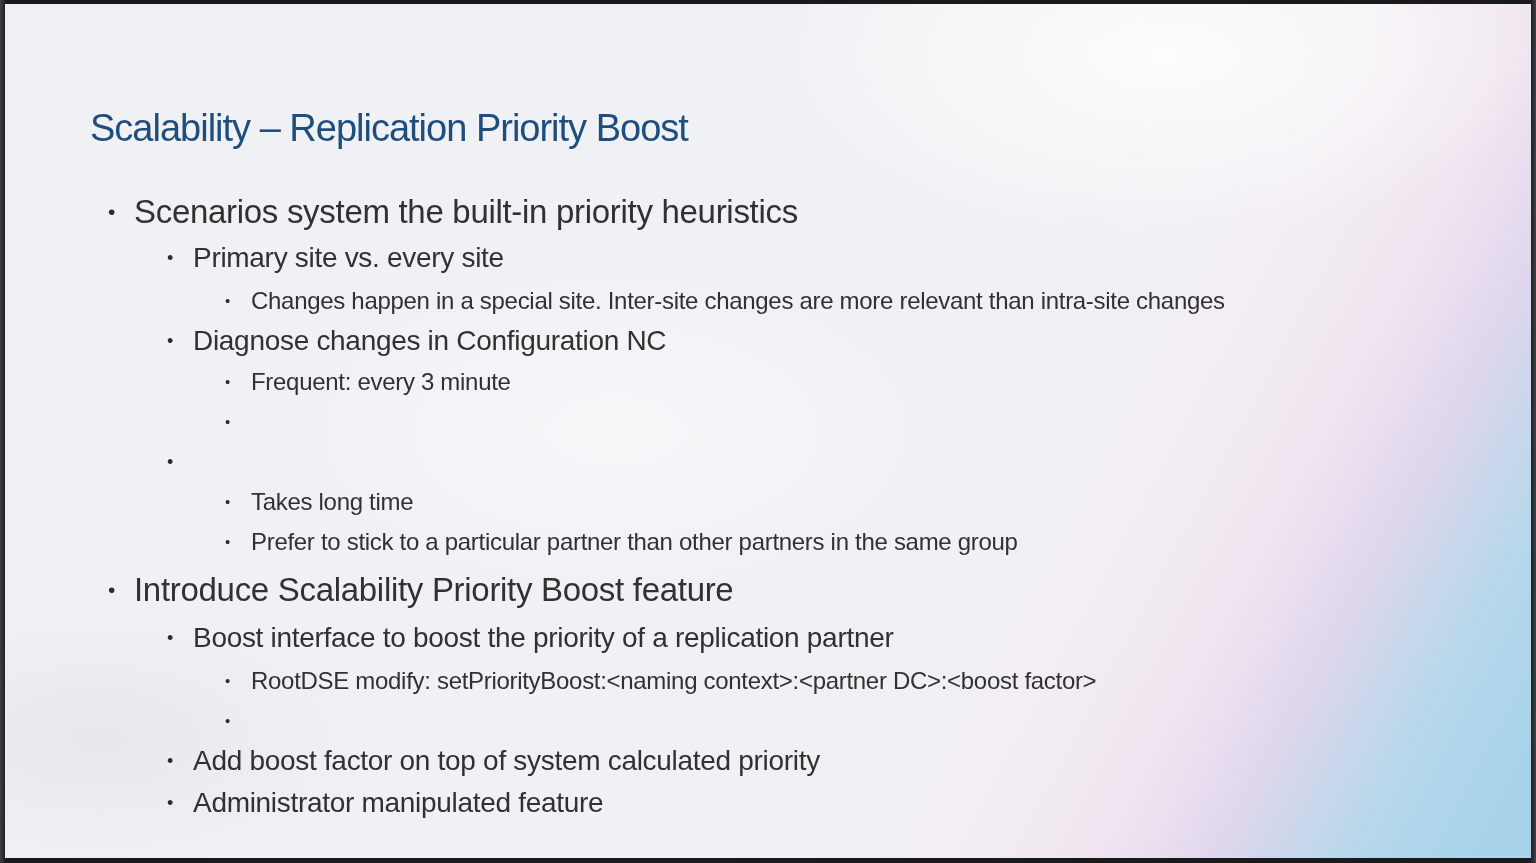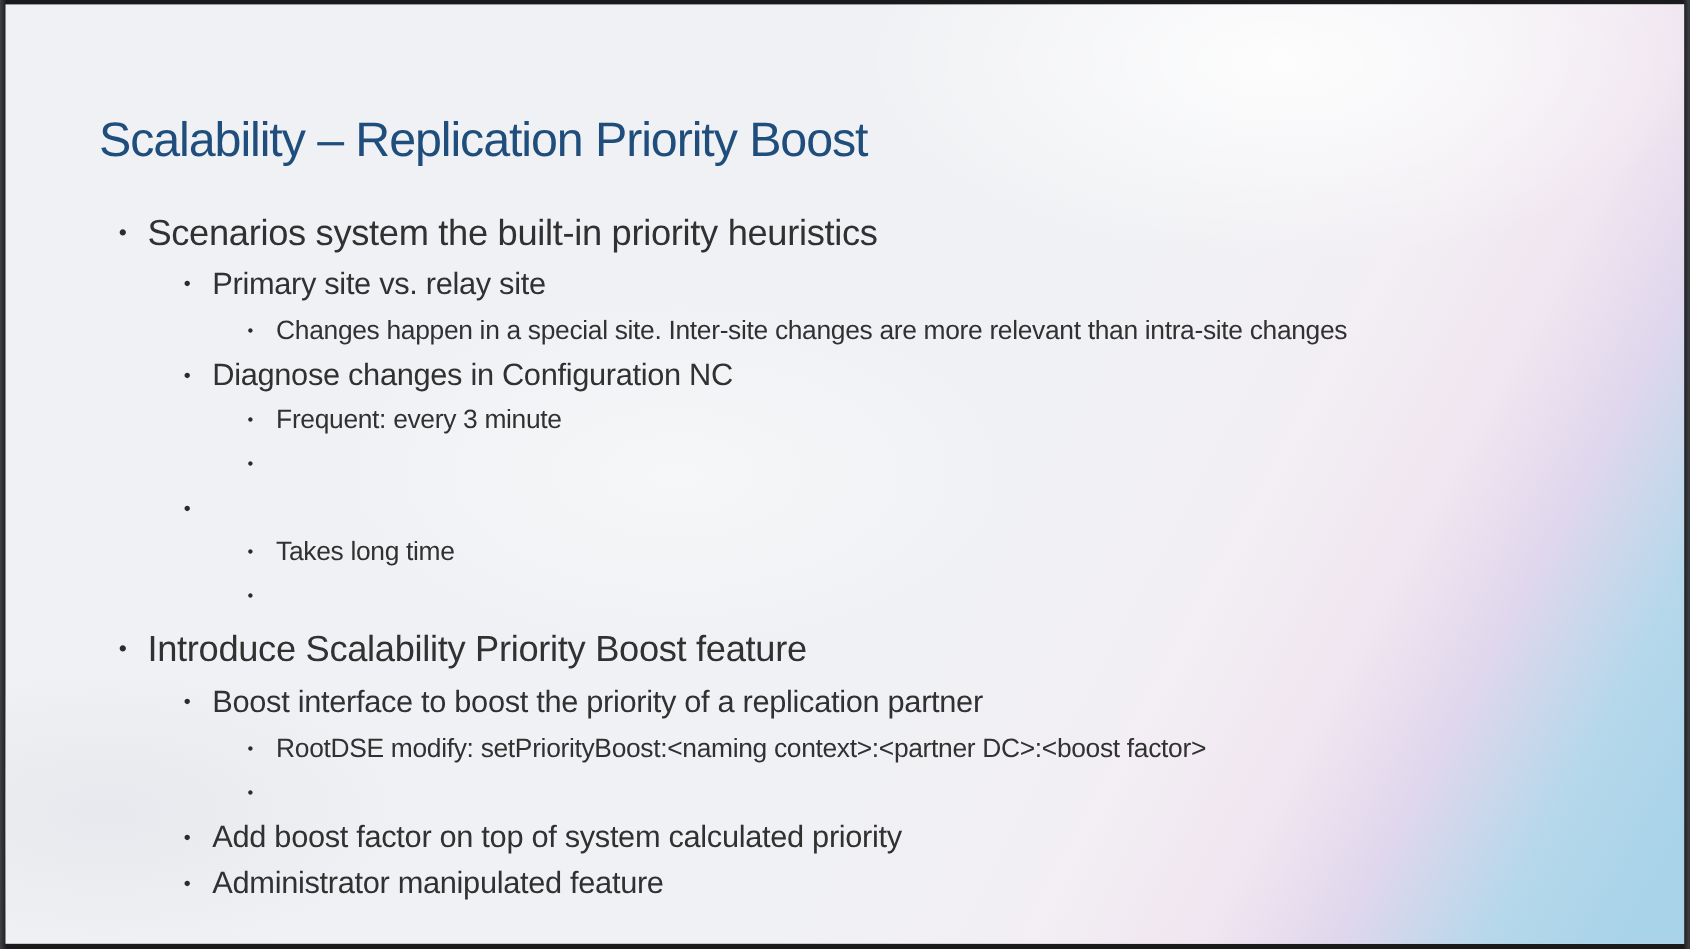--- a/index.html
+++ b/index.html
@@ -33,21 +33,21 @@
         rgba(244,236,243,0.55) 70%,
         rgba(240,228,240,0.9) 78%,
         rgba(222,212,236,0.9) 84%,
         rgba(178,214,234,0.95) 91%,
         #a9d3e9 97%);
   }
   .title {
     position: absolute;
     left: 85px;
     top: 92px;
-    font-size: 44px;
+    font-size: 38px;
     line-height: 64px;
     letter-spacing: -1px;
     color: #1f4e7d;
     white-space: nowrap;
   }
   .content {
     position: absolute;
     left: 103px;
     top: 186px;
     right: 16px;
@@ -82,21 +82,21 @@
 
     <div class="content">
 
       <div class="row l1">
         <span class="bul">•</span>
         <span class="txt">Scenarios system the built-in priority heuristics</span>
       </div>
 
       <div class="row l2" style="margin-top:4px">
         <span class="bul">•</span>
-        <span class="txt">Primary site vs. relay site</span>
+        <span class="txt">Primary site vs. every site</span>
       </div>
 
       <div class="row l3" style="margin-top:3px">
         <span class="bul">•</span>
         <span class="txt">Changes happen in a special site.  Inter-site changes are more relevant than intra-site changes</span>
       </div>
 
       <div class="row l2">
         <span class="bul">•</span>
         <span class="txt">Diagnose changes in Configuration NC</span>
@@ -115,20 +115,21 @@
         <span class="bul">•</span>
       </div>
 
       <div class="row l3">
         <span class="bul">•</span>
         <span class="txt">Takes long time</span>
       </div>
 
       <div class="row l3">
         <span class="bul">•</span>
+        <span class="txt">Prefer to stick to a particular partner than other partners in the same group</span>
       </div>
 
       <div class="row l1" style="margin-top:6px">
         <span class="bul">•</span>
         <span class="txt">Introduce Scalability Priority Boost feature</span>
       </div>
 
       <div class="row l2" style="margin-top:6px">
         <span class="bul">•</span>
         <span class="txt">Boost interface to boost the priority of a replication partner</span>

